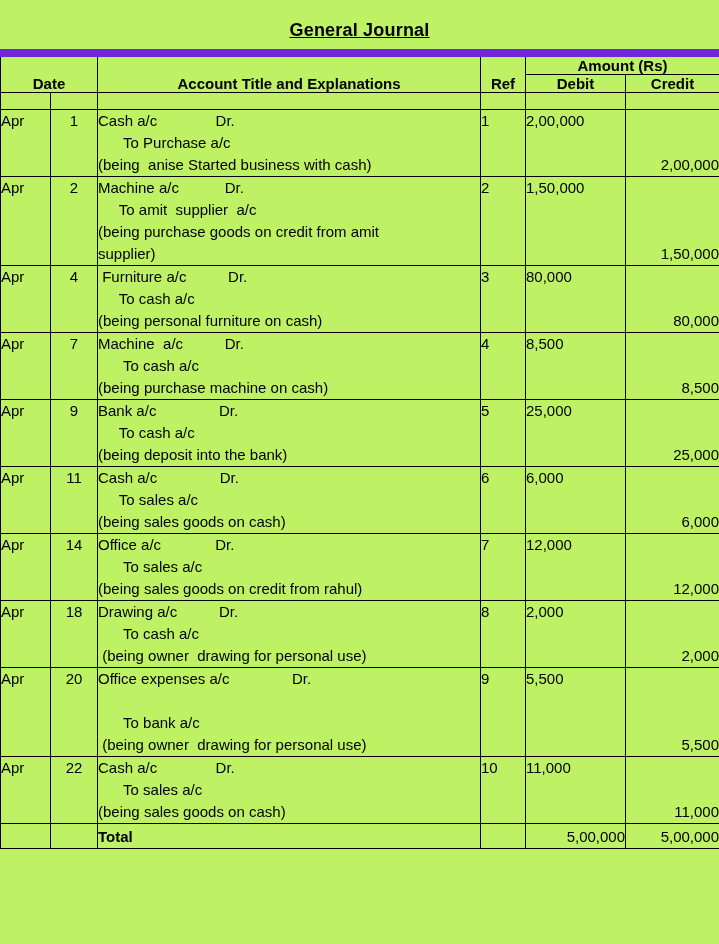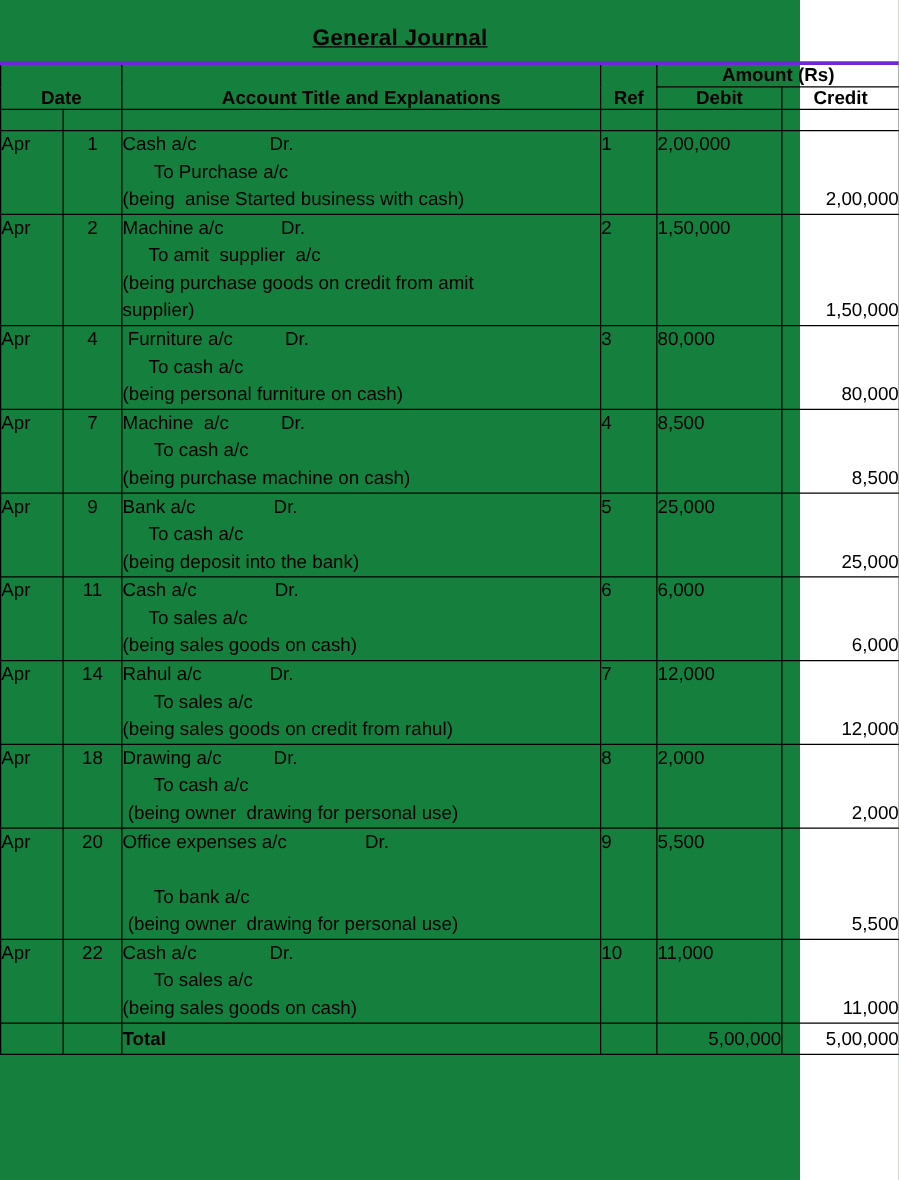--- a/index.html
+++ b/index.html
@@ -4,24 +4,24 @@
 <style>
   * { box-sizing: border-box; }
   html, body { margin: 0; padding: 0; }
   body {
     width: 719px;
     background: #ffffff;
     color: #000000;
     font-family: "Liberation Sans", sans-serif;
   }
   .page {
-    width: 640px;
+    width: 719px;
     min-height: 944px;
     padding-top: 20px;
-    background: #15803d;
+    background: #bef264;
   }
   .title {
     text-align: center;
     font-size: 18px;
     font-weight: bold;
     text-decoration: underline;
     margin-bottom: 8px;
     letter-spacing: 0.2px;
   }
   table.journal {
@@ -30,21 +30,21 @@
     table-layout: fixed;
   }
   table.journal th,
   table.journal td {
     border: 1.5px solid #000000;
     padding: 0;
     font-size: 15px;
     overflow: hidden;
   }
   thead th { font-weight: bold; }
-  thead tr.amount-row th { border-top: 3px solid #6d28d9; }
+  thead tr.amount-row th { border-top: 8px solid #6d28d9; }
   th.h-date, th.h-account, th.h-ref {
     vertical-align: bottom;
     text-align: center;
     padding-bottom: 4px;
     font-size: 15.5px;
   }
   th.h-amount {
     text-align: center;
     vertical-align: middle;
     padding: 3px 0 2px 0;
@@ -213,21 +213,21 @@
             <div class="acct-line">(being sales goods on cash)</div>
           </td>
           <td class="ref">6</td>
           <td class="debit">6,000</td>
           <td class="credit">6,000</td>
         </tr>
         <tr>
           <td class="month">Apr</td>
           <td class="day">14</td>
           <td class="account">
-            <div class="acct-line">Rahul a/c             Dr.</div>
+            <div class="acct-line">Office a/c             Dr.</div>
             <div class="acct-line">      To sales a/c</div>
             <div class="acct-line">(being sales goods on credit from rahul)</div>
           </td>
           <td class="ref">7</td>
           <td class="debit">12,000</td>
           <td class="credit">12,000</td>
         </tr>
         <tr>
           <td class="month">Apr</td>
           <td class="day">18</td>

